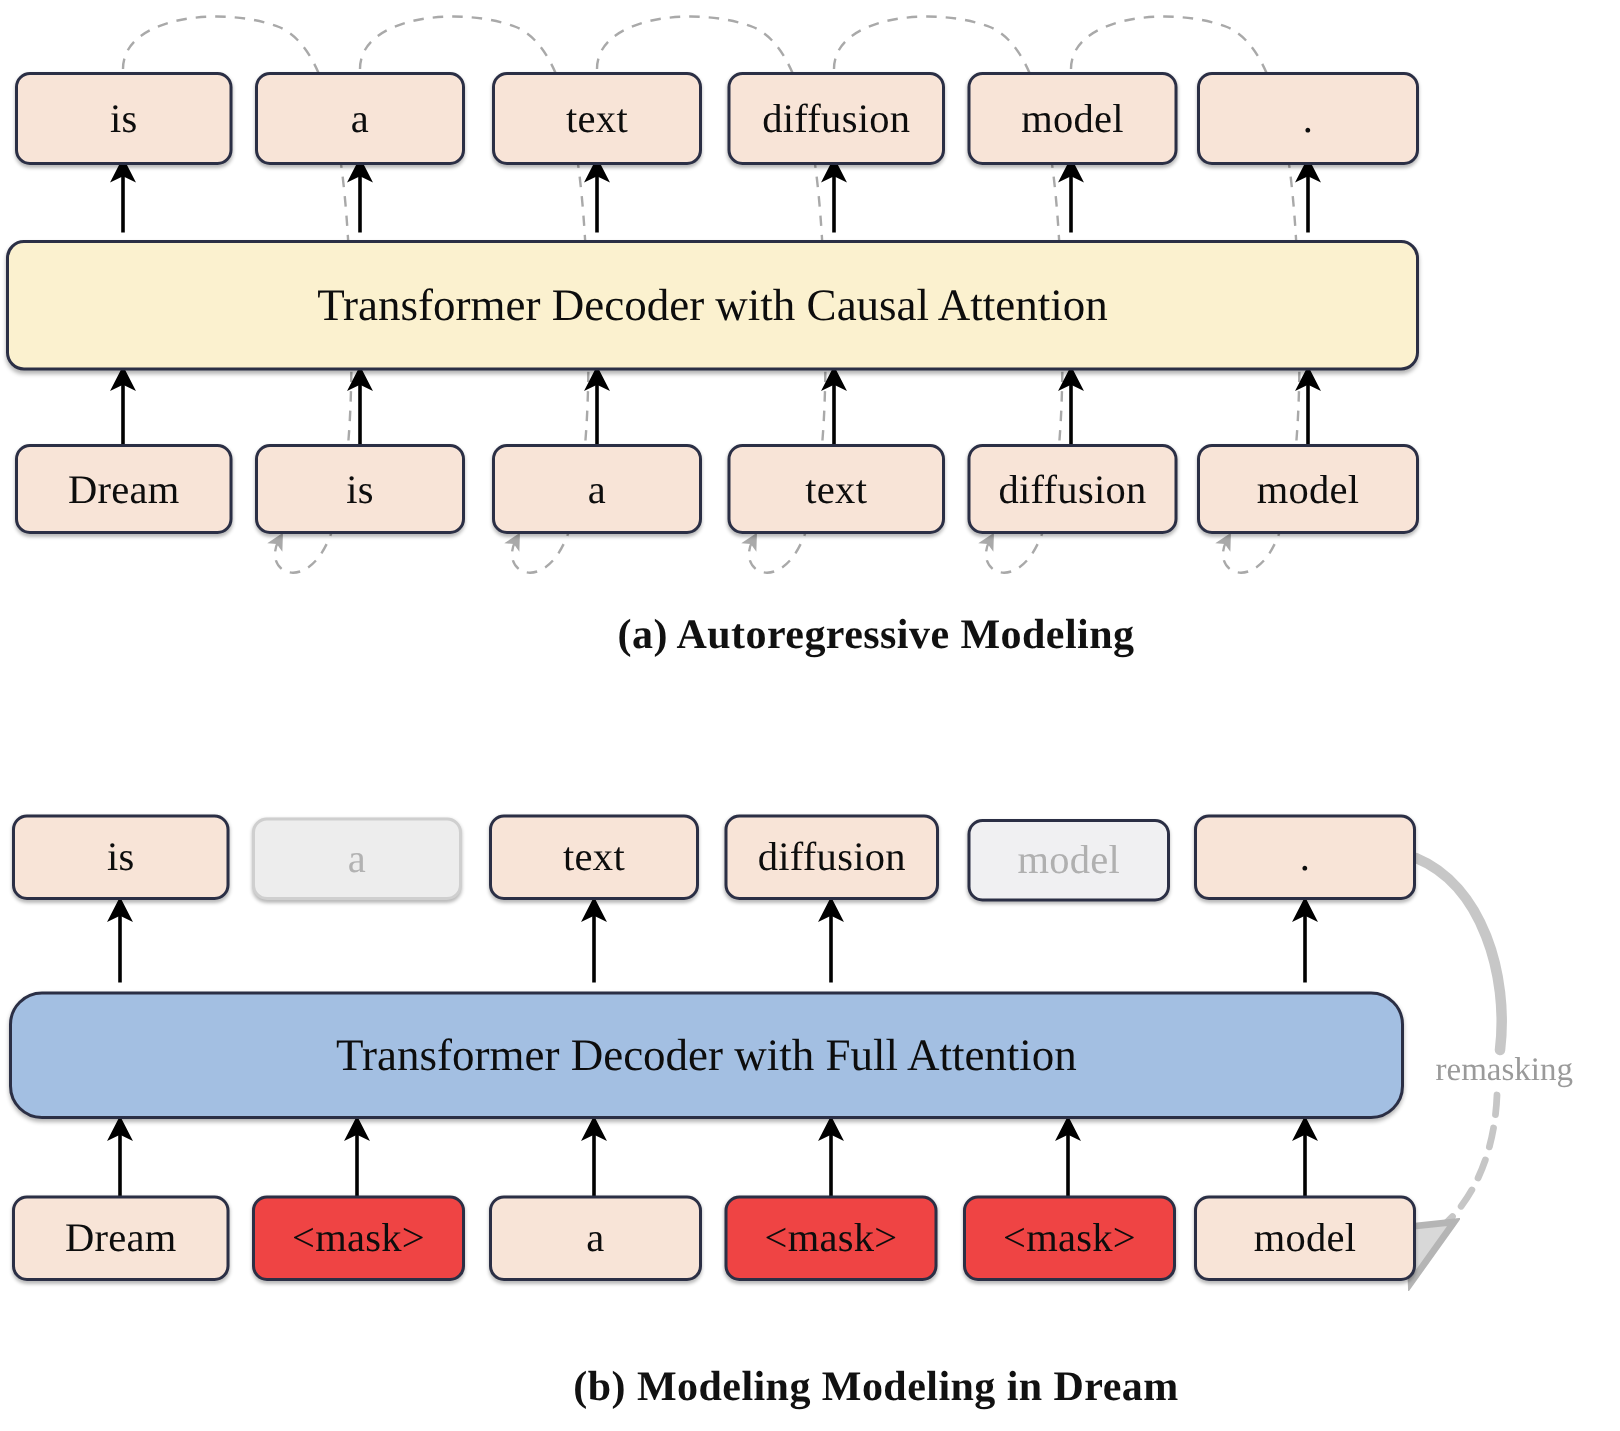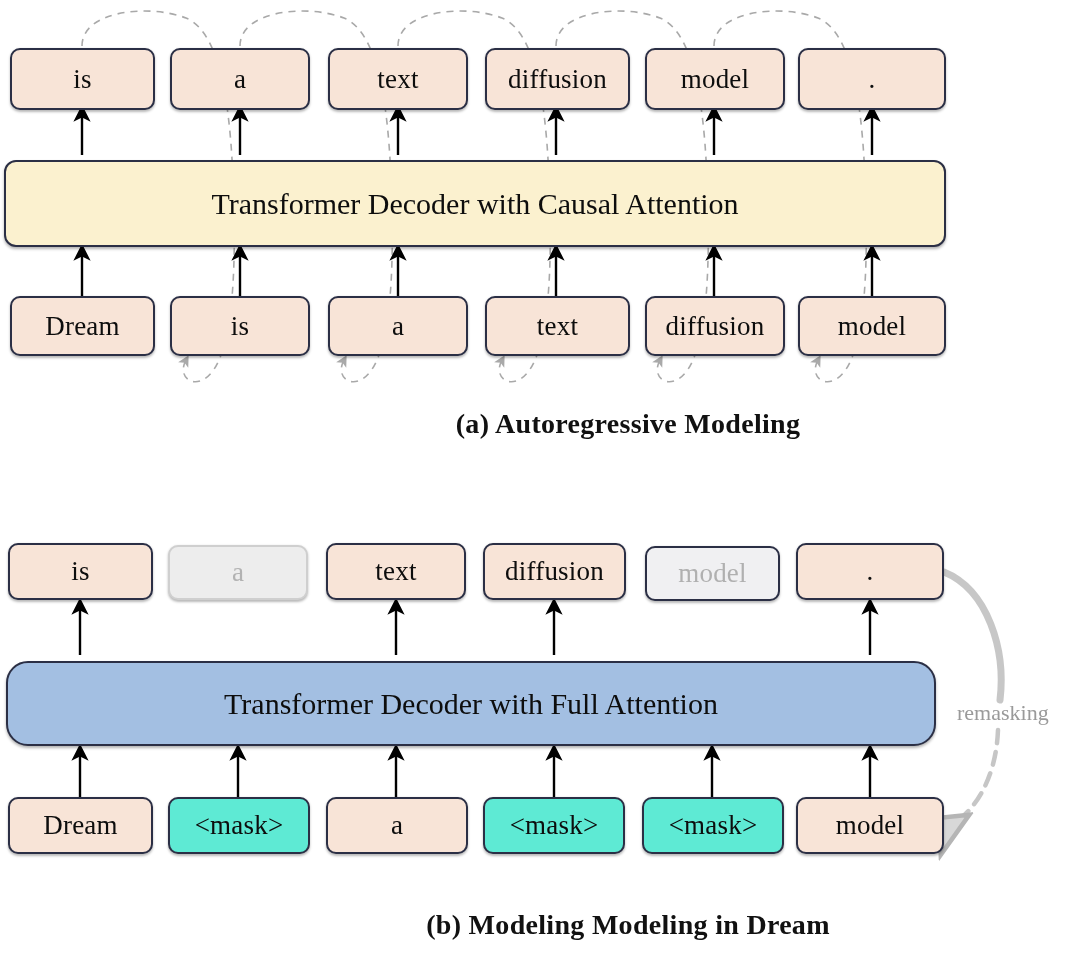--- a/index.html
+++ b/index.html
@@ -13,21 +13,20 @@
     position: relative;
     font-family: "Liberation Serif", "DejaVu Serif", serif;
     overflow: hidden;
   }
 
   .stage {
     position: absolute;
     left: 0; top: 0;
     width: 1000px;
     height: 954px;
-    padding-left: 44px;
   }
 
   .svg-layer {
     position: absolute;
     left: 0; top: 0;
     width: 1080px;
     height: 954px;
     pointer-events: none;
   }
 
@@ -41,21 +40,21 @@
     color: #0d0d0d;
     display: flex;
     align-items: center;
     justify-content: center;
     font-size: 27px;
     line-height: 1;
     letter-spacing: 0.2px;
     box-shadow: 0 1.5px 2.5px rgba(0,0,0,0.28);
   }
   .token.peach   { background: #f8e4d7; }
-  .token.green   { background: #5eead4; }
+  .token.green   { background: #ef4444; }
   .token.mutedbd { background: #ededed; border-color: #cfcfcf; color: #b2b2b2; }
   .token.muted   { background: #f0f0f2; border-color: #2b2f45; color: #b0b0b0; }
   .token.dot     { font-size: 27px; }
 
   
   .bar {
     position: absolute;
     box-sizing: border-box;
     border-radius: 12px;
     border: 2.2px solid #2b2f45;

